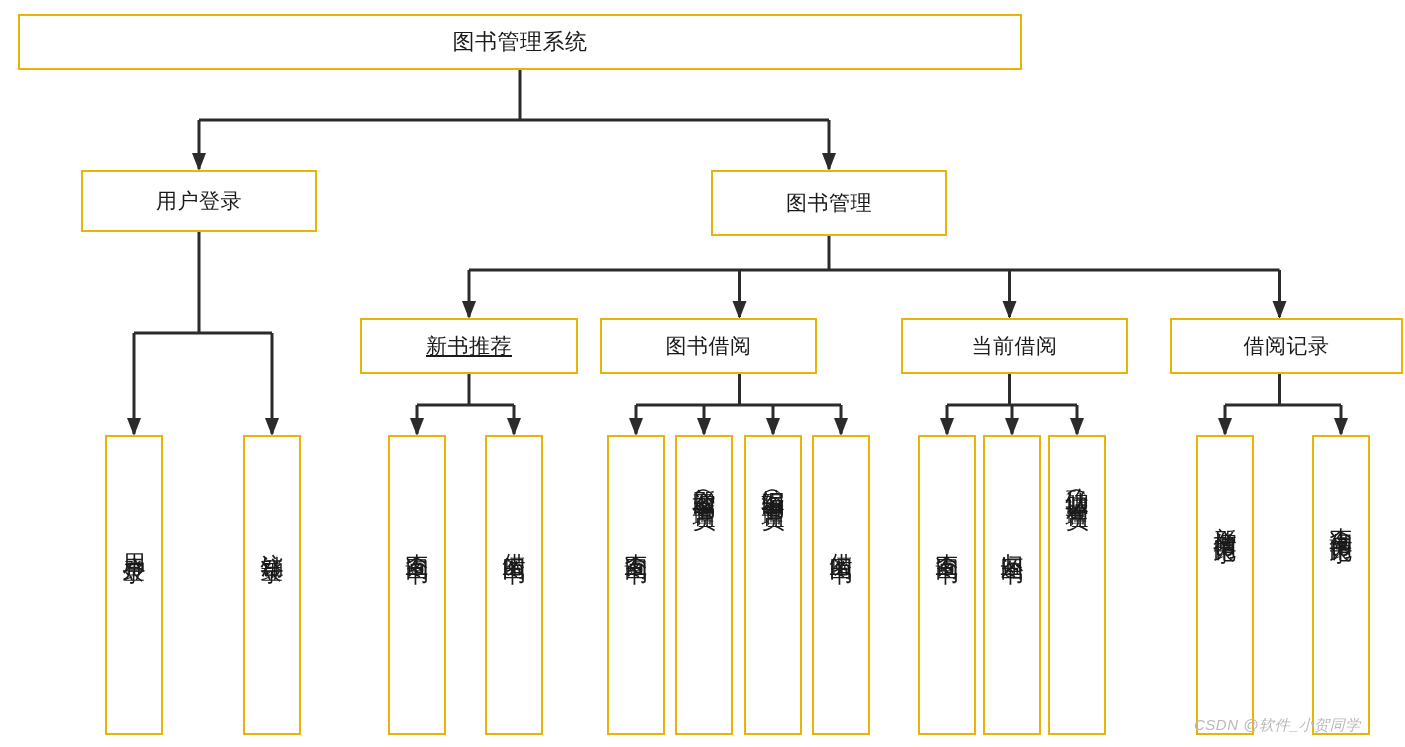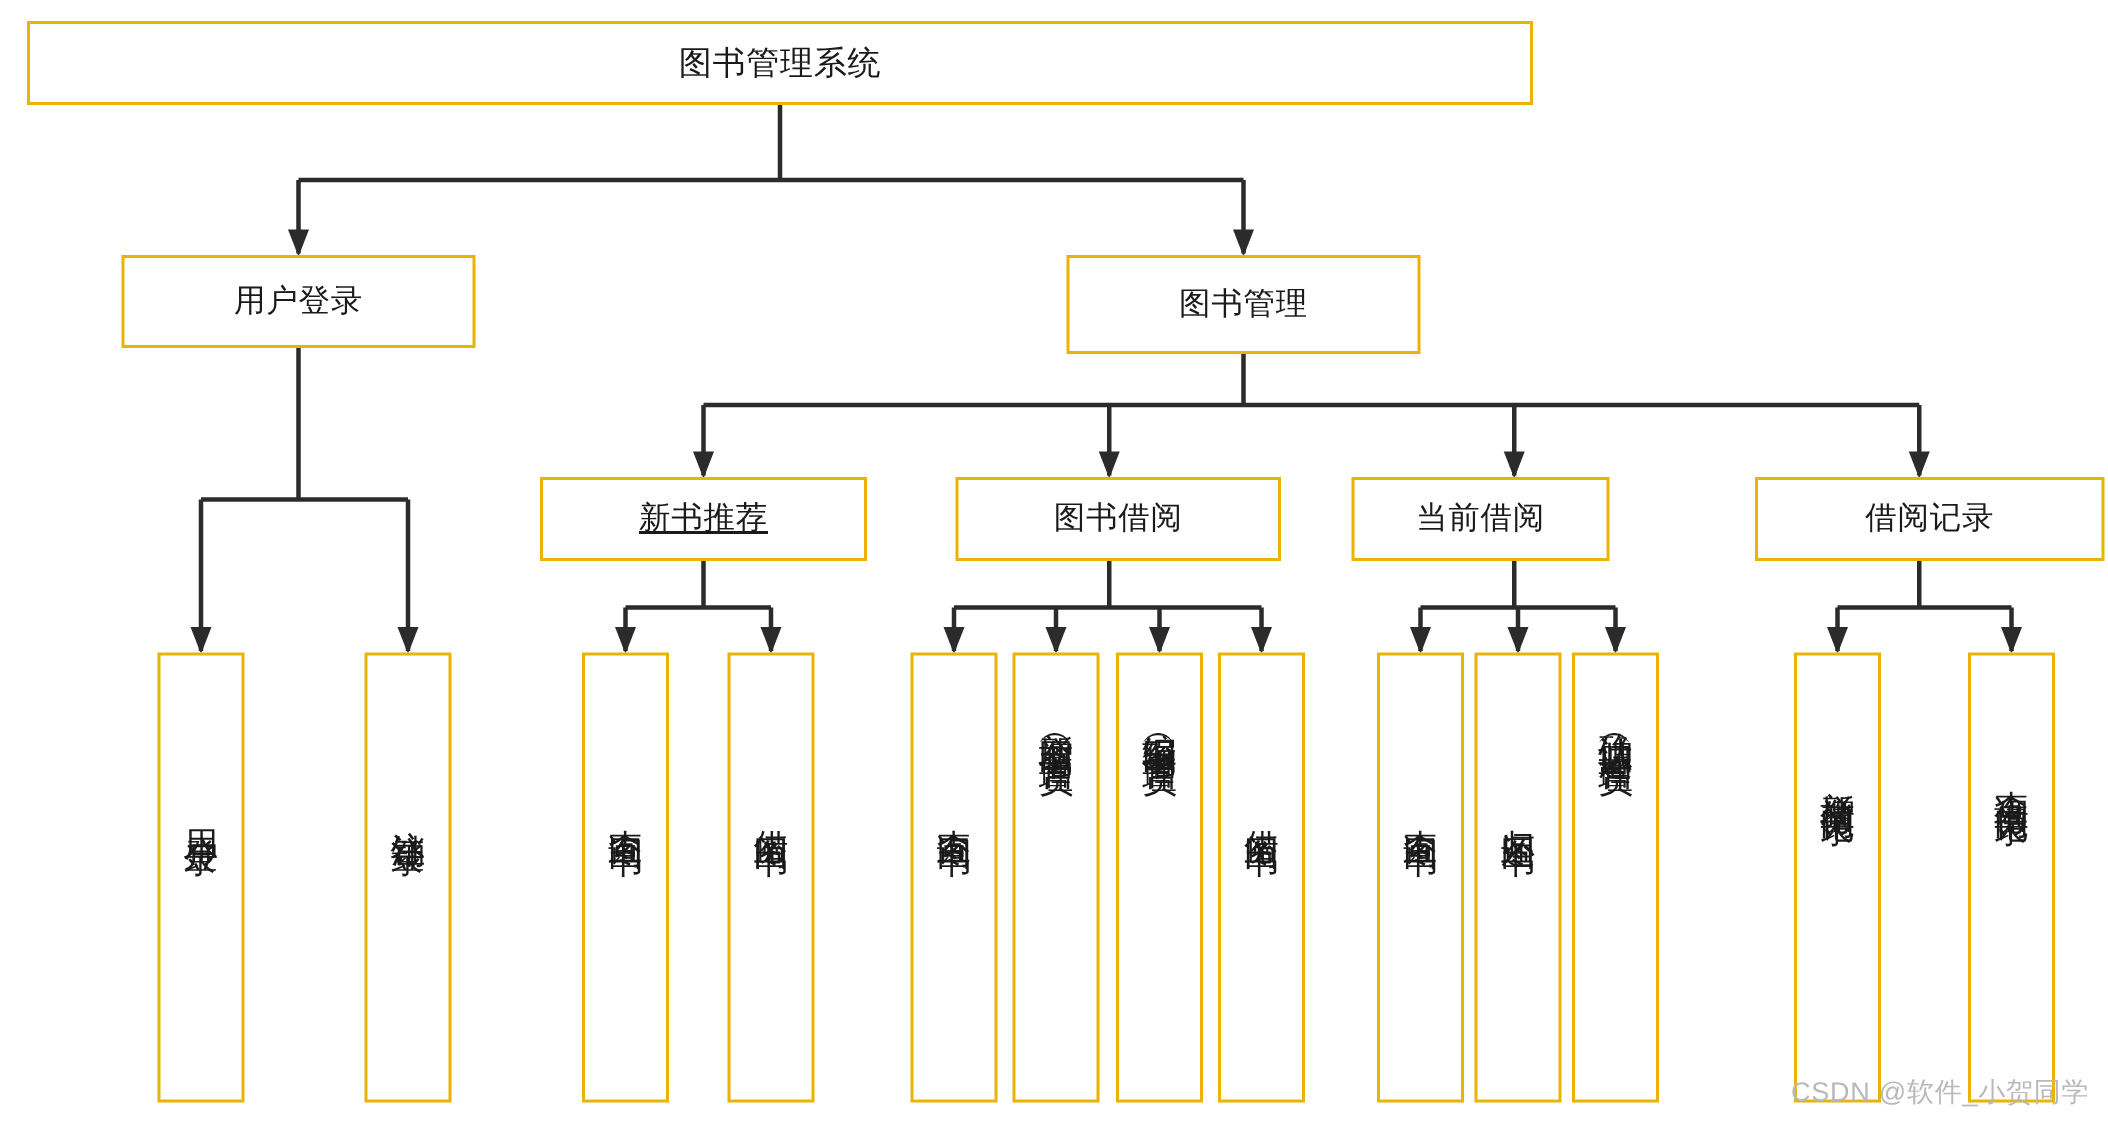--- a/index.html
+++ b/index.html
@@ -41,24 +41,25 @@
   .node.v .label{
     writing-mode:vertical-rl;
     text-orientation:upright;
     font-size:23px;
     line-height:1.0;
     letter-spacing:3px;
   }
   .watermark{
     position:absolute;
     color:#b9b9b9;
-    font-size:18px;
+    font-size:15px;
     letter-spacing:0.5px;
     white-space:nowrap;
     user-select:none;
+    font-style:italic;
   }
 </style>
 </head>
 <body>
 
 <div id="canvas">
   <svg class="lines" id="lines" viewBox="0 0 1405 747">
       <line x1="520" y1="70" x2="520" y2="120" stroke="#2b2b2b" stroke-width="3"></line>
       <line x1="199" y1="120" x2="829" y2="120" stroke="#2b2b2b" stroke-width="3"></line>
       <line x1="199" y1="120" x2="199" y2="169" stroke="#2b2b2b" stroke-width="3"></line>
@@ -118,24 +119,24 @@
       </div>
       <div class="node h" id="n-user-login" style="left: 81px; top: 170px; width: 236px; height: 62px;">
         <span class="label">用户登录</span>
       </div>
       <div class="node h" id="n-book-manage" style="left: 711px; top: 170px; width: 236px; height: 66px;">
         <span class="label">图书管理</span>
       </div>
       <div class="node h" id="n-new-book-rec" style="left: 360px; top: 318px; width: 218px; height: 56px; text-decoration: underline;">
         <span class="label">新书推荐</span>
       </div>
-      <div class="node h" id="n-book-borrow" style="left: 637px; top: 318px; width: 217px; height: 56px;">
+      <div class="node h" id="n-book-borrow" style="left: 600px; top: 318px; width: 217px; height: 56px;">
         <span class="label">图书借阅</span>
       </div>
-      <div class="node h" id="n-current-borrow" style="left: 901px; top: 318px; width: 172px; height: 56px;">
+      <div class="node h" id="n-current-borrow" style="left: 901px; top: 318px; width: 227px; height: 56px;">
         <span class="label">当前借阅</span>
       </div>
       <div class="node h" id="n-borrow-record" style="left: 1170px; top: 318px; width: 233px; height: 56px;">
         <span class="label">借阅记录</span>
       </div>
       <div class="node v" id="n-leaf-user-login" style="left: 105px; top: 435px; width: 58px; height: 300px; padding-top: 98px;">
         <span class="label">用户登录</span>
       </div>
       <div class="node v" id="n-leaf-logout" style="left: 243px; top: 435px; width: 58px; height: 300px; padding-top: 98px;">
         <span class="label">注销登录</span>

